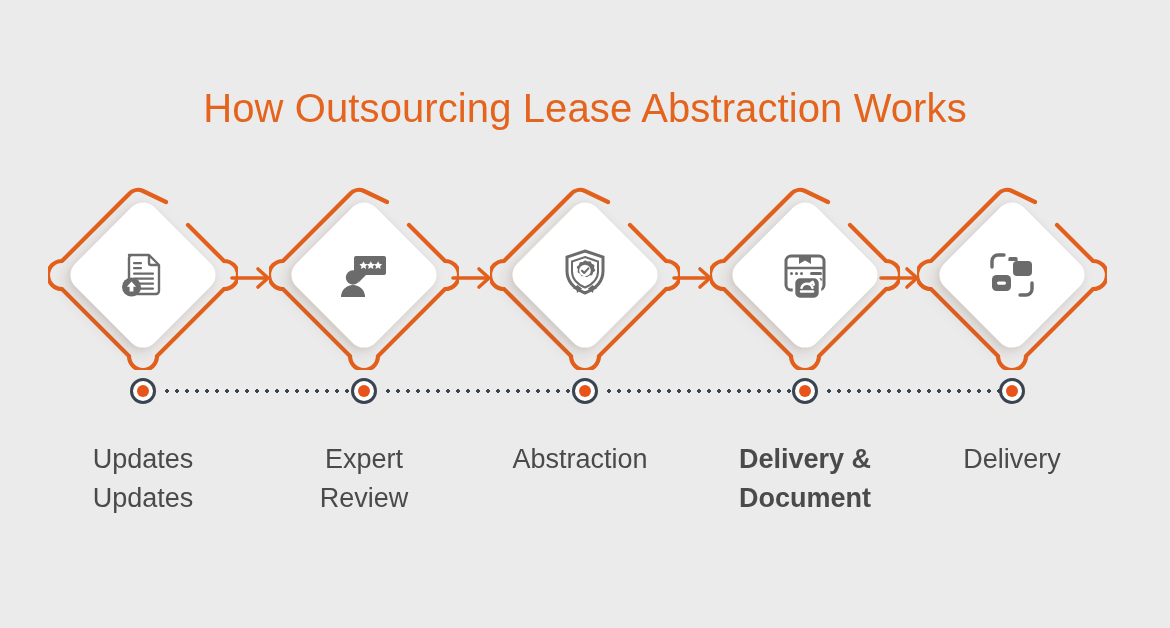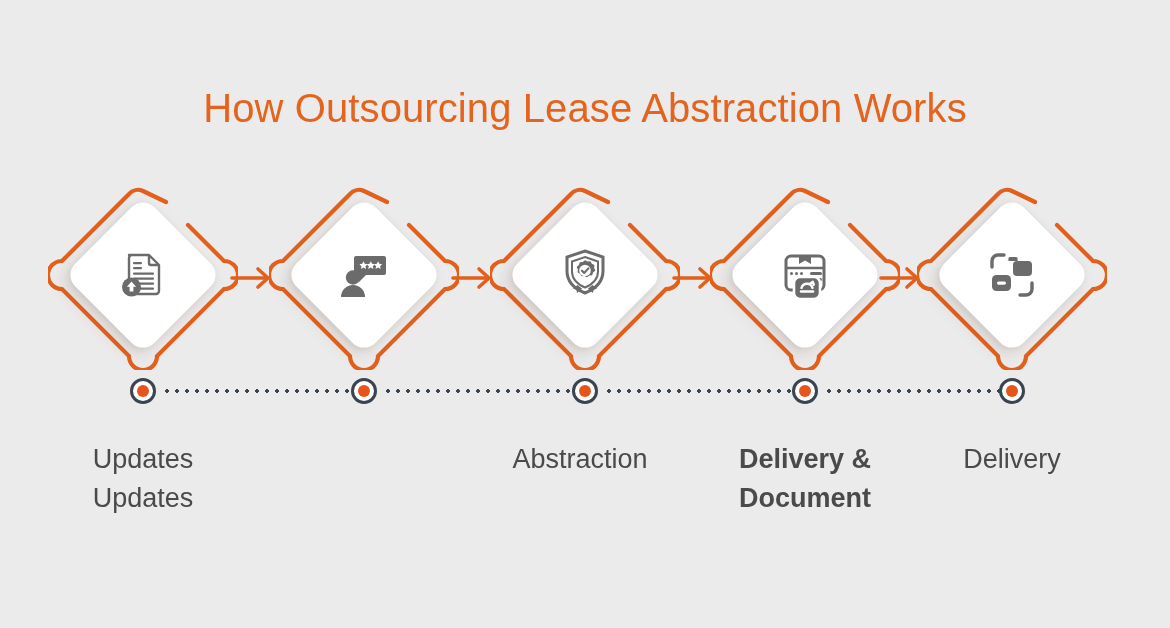--- a/index.html
+++ b/index.html
@@ -295,20 +295,24 @@
     <div class="dot" style="left:572px;"></div>
     <div class="dot" style="left:792px;"></div>
     <div class="dot" style="left:999px;"></div>
   </div>
 
   <div class="labels">
     <div class="step-label" style="left:33px;">
       <span class="l1">Updates</span>
       <span class="l2">Updates</span>
     </div>
+    <div class="step-label" style="left:254px;">
+      <span class="l1">Expert</span>
+      <span class="l2">Review</span>
+    </div>
     <div class="step-label" style="left:470px;">
       <span class="l1">Abstraction</span>
     </div>
     <div class="step-label" style="left:695px;font-weight:bold;">
       <span class="l1">Delivery &amp;</span>
       <span class="l2">Document</span>
     </div>
     <div class="step-label" style="left:902px;">
       <span class="l1">Delivery</span>
     </div>

